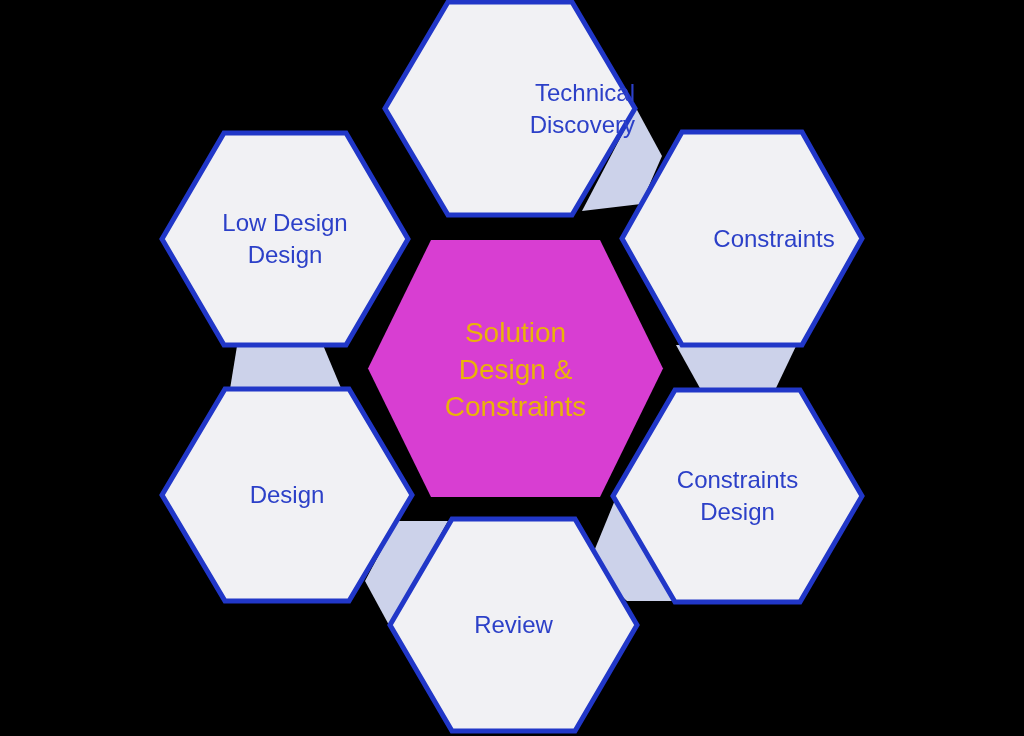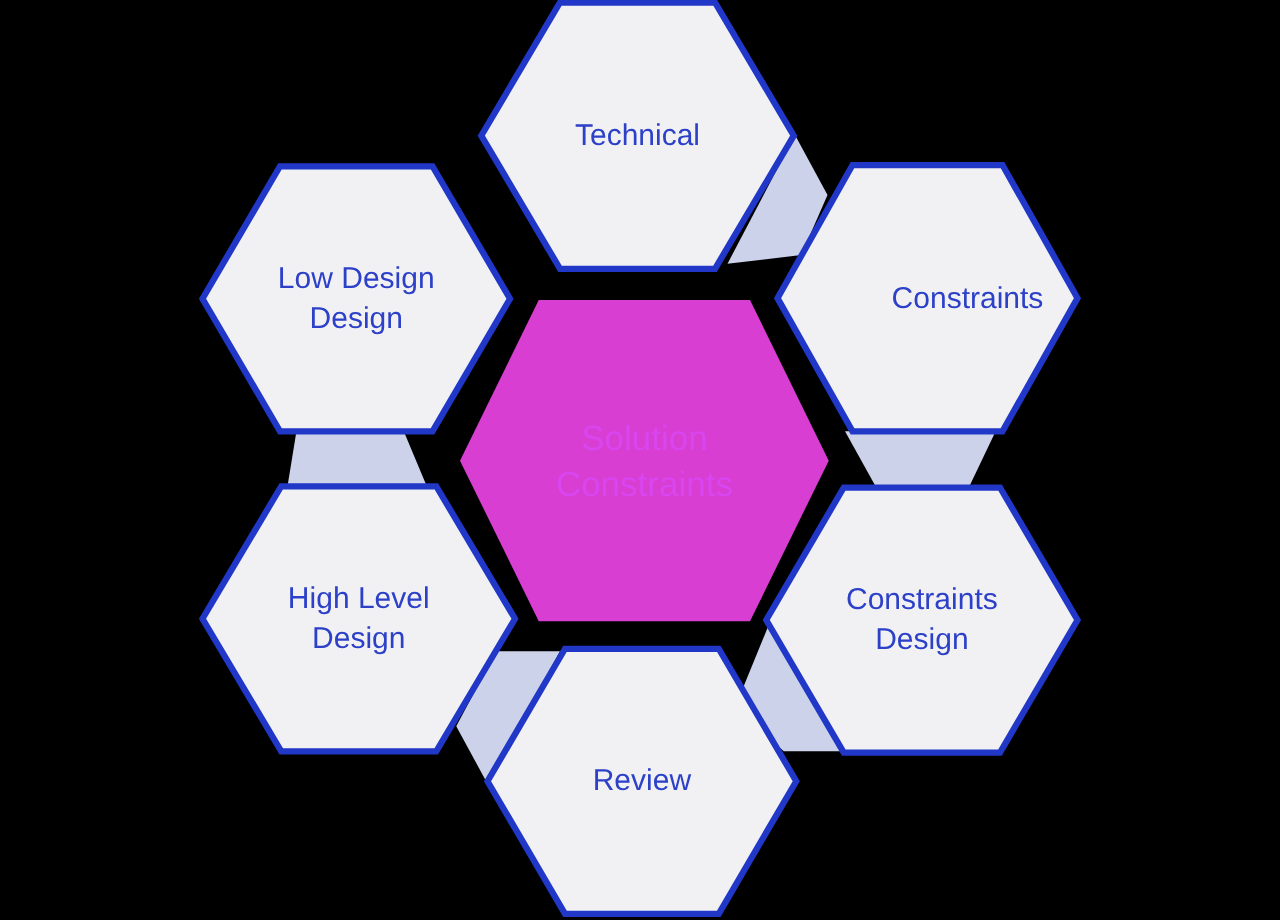--- a/index.html
+++ b/index.html
@@ -28,21 +28,21 @@
   }
   .node-label.satellite .label-line {
     font-size: 24px;
     line-height: 32px;
     color: #2c40c8;
     font-weight: 400;
   }
   .node-label.center .label-line {
     font-size: 28px;
     line-height: 37px;
-    color: #d946ef;
+    color: #eab308;
     font-weight: 400;
   }
 </style>
 </head>
 <body>
 
 <div class="stage">
   <svg id="diagram-svg" width="1024" height="736" viewBox="0 0 1024 736">
       <polygon points="636,108 662,156 641,204 582,211" fill="#ccd2ea"></polygon>
       <polygon points="676,345 797,344 776,388 701,390" fill="#ccd2ea"></polygon>
@@ -51,39 +51,40 @@
       <polygon points="237,346 323,345 341,388 230,389" fill="#ccd2ea"></polygon>
       <polygon points="448,2 572,2 635,108.5 572,215 448,215 385,108.5" fill="#f1f1f4" stroke="#2137c8" stroke-width="5" stroke-linejoin="miter"></polygon>
       <polygon points="682,132 802,132 862,238.5 802,345 682,345 622,238.5" fill="#f1f1f4" stroke="#2137c8" stroke-width="5" stroke-linejoin="miter"></polygon>
       <polygon points="675,390 800,390 862,496 800,602 675,602 613,496" fill="#f1f1f4" stroke="#2137c8" stroke-width="5" stroke-linejoin="miter"></polygon>
       <polygon points="452,519 575,519 637,625 575,731 452,731 390,625" fill="#f1f1f4" stroke="#2137c8" stroke-width="5" stroke-linejoin="miter"></polygon>
       <polygon points="225,389 349,389 412,495 349,601 225,601 162,495" fill="#f1f1f4" stroke="#2137c8" stroke-width="5" stroke-linejoin="miter"></polygon>
       <polygon points="224,133 346,133 408,239 346,345 224,345 162,239" fill="#f1f1f4" stroke="#2137c8" stroke-width="5" stroke-linejoin="miter"></polygon>
       <polygon points="431,240 600,240 663,368.5 600,497 431,497 368,368.5" fill="#d83ed2"></polygon>
     </svg>
   <div id="labels">
-      <div class="node-label satellite" style="left: 510px; top: 108.5px; width: 250px;">
+      <div class="node-label satellite" style="left: 510px; top: 108.5px; width: 250px; text-align: right;">
         <div class="label-line">Technical</div>
+        <div class="label-line">Discovery</div>
       </div>
       <div class="node-label satellite" style="left: 774px; top: 238.5px; width: 240px;">
         <div class="label-line">Constraints</div>
       </div>
       <div class="node-label satellite" style="left: 737.5px; top: 496px; width: 249px;">
         <div class="label-line">Constraints</div>
         <div class="label-line">Design</div>
       </div>
       <div class="node-label satellite" style="left: 513.5px; top: 625px; width: 247px;">
         <div class="label-line">Review</div>
       </div>
       <div class="node-label satellite" style="left: 287px; top: 495px; width: 250px;">
-        <div class="label-line">High Level</div>
         <div class="label-line">Design</div>
       </div>
       <div class="node-label satellite" style="left: 285px; top: 239px; width: 246px;">
         <div class="label-line">Low Design</div>
         <div class="label-line">Design</div>
       </div>
       <div class="node-label center" style="left: 515.5px; top: 368.5px; width: 295px;">
         <div class="label-line">Solution</div>
+        <div class="label-line">Design &amp;</div>
         <div class="label-line">Constraints</div>
       </div>
     </div>
 </div>
 
 </body></html>

